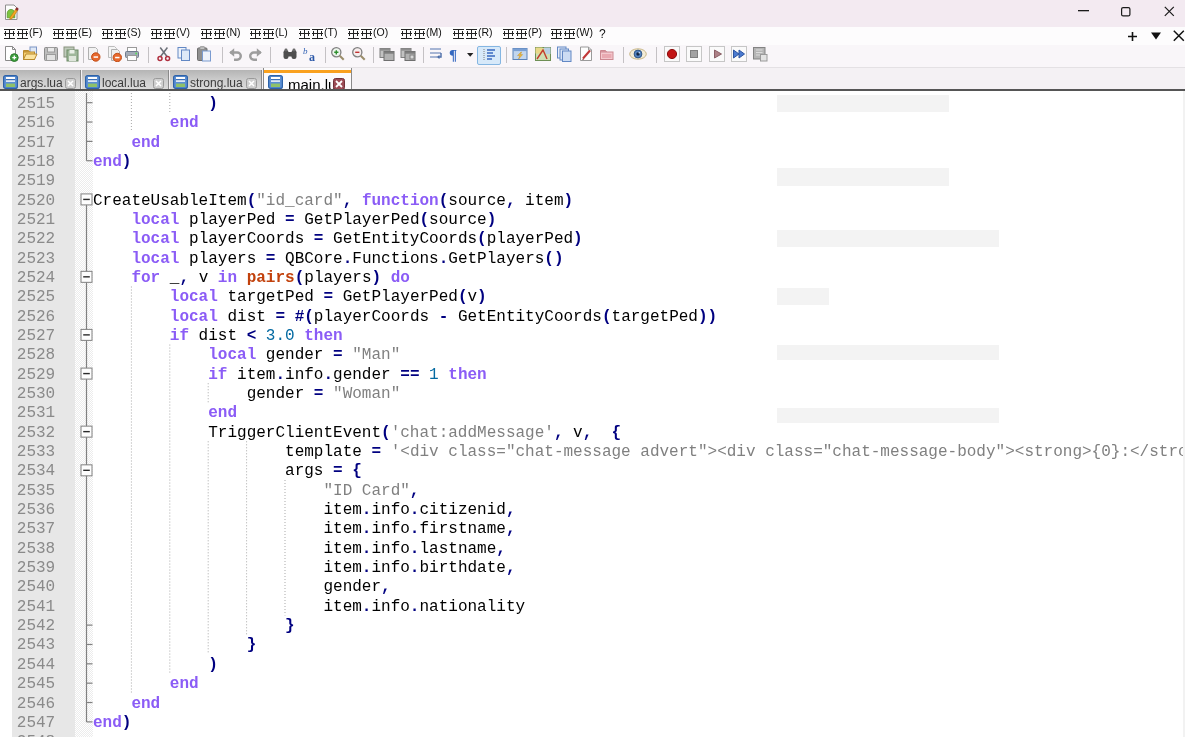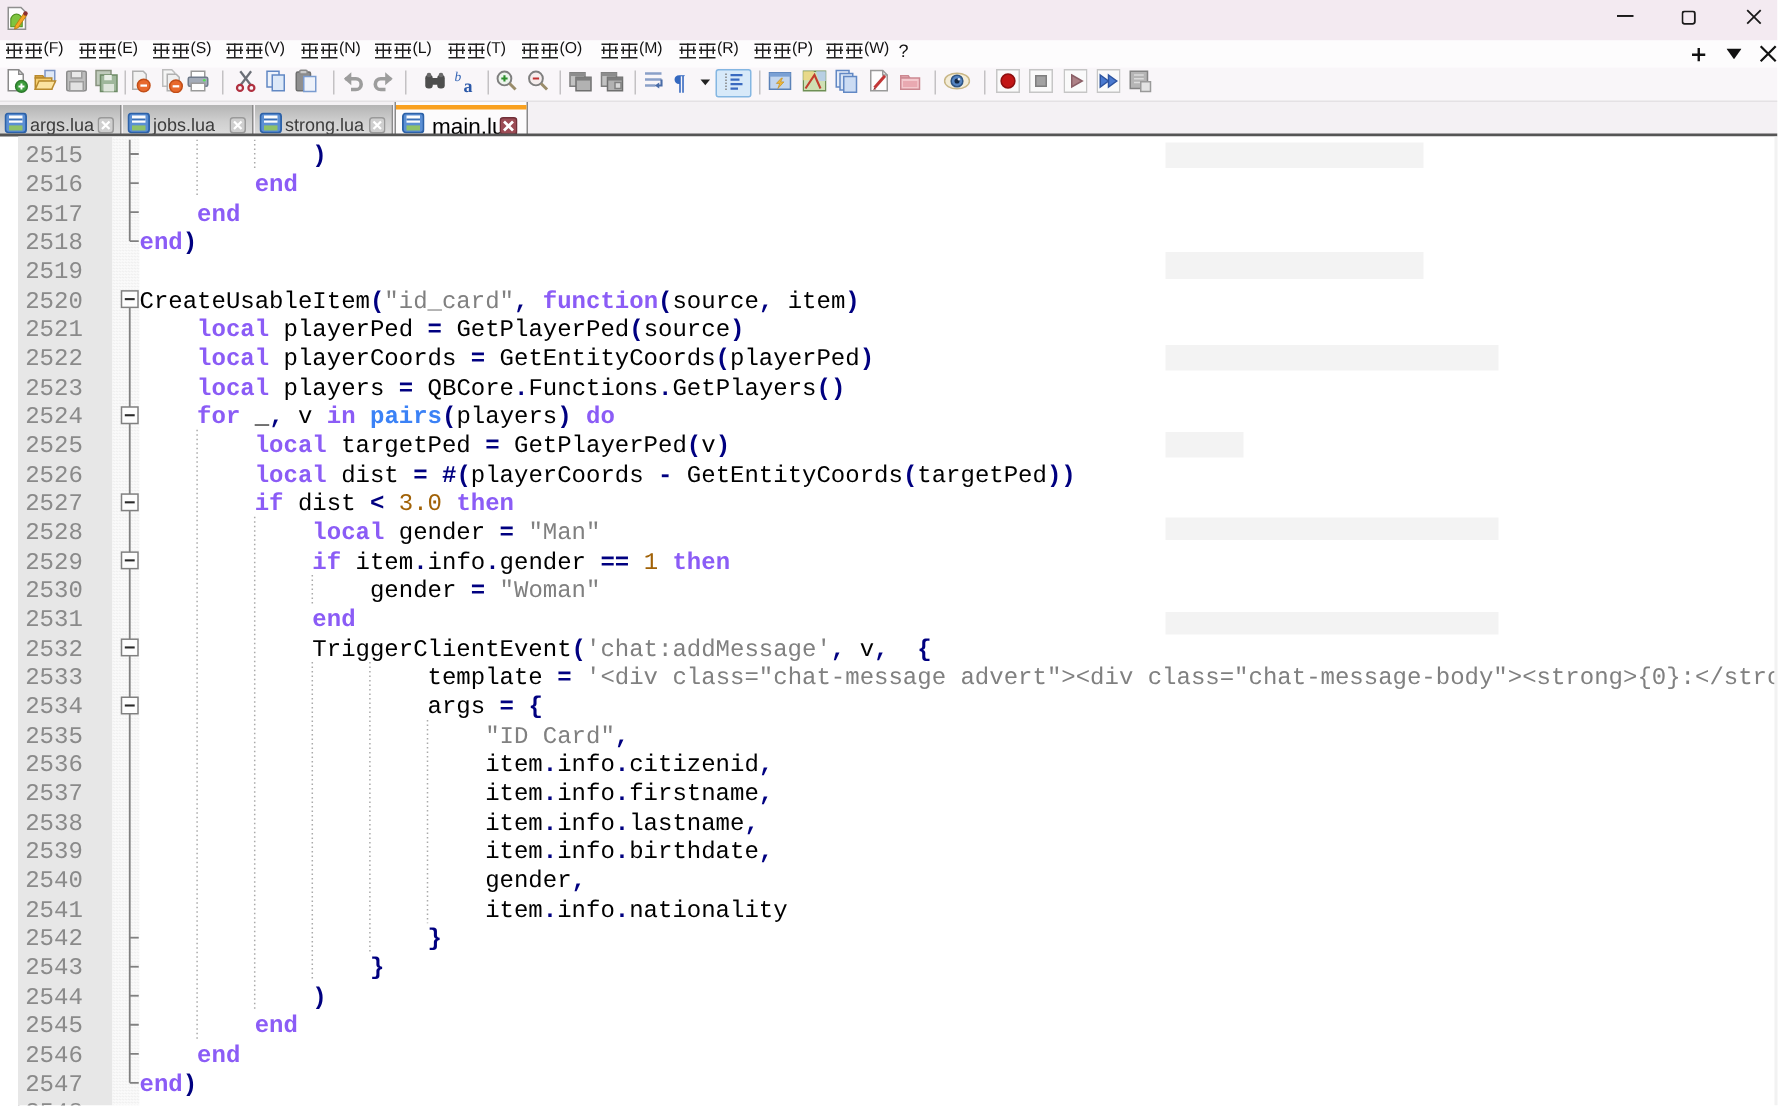--- a/index.html
+++ b/index.html
@@ -33,21 +33,21 @@
 #editor{position:absolute;left:12px;top:91.0px;width:100%;height:646px;background:#fff;overflow:hidden}
 #eborder{position:absolute;left:0;top:0;width:1px;height:100%;background:#7a7a7a}
 #nummargin{position:absolute;left:0;top:0;width:63px;height:100%;background:#e7e7e7}
 #foldmargin{position:absolute;left:63px;top:0;width:18px;height:100%;
  background:conic-gradient(#ececec 25%,#fff 0 50%,#ececec 0 75%,#fff 0) 0 0/2px 2px}
 #nums{position:absolute;left:0;top:3.85px;width:43.2px;text-align:right;
  font:16px/19.35px "Liberation Mono",monospace;color:#8a8a8a;white-space:pre}
 #code{position:absolute;left:81px;top:3.85px;width:1090px;
  font:16px/19.35px "Liberation Mono",monospace;color:#000;white-space:pre;overflow:hidden}
 #code .k{color:#8b5cf6} #code .o{color:#000080} #code .s{color:#808080}
-#code .n{color:#a16207} #code .f{color:#3b82f6}
+#code .n{color:#0369a1} #code .f{color:#c2410c}
 #foldsvg{position:absolute;left:0;top:1.7px}
 .fl{stroke:#808080;stroke-width:1.2;fill:none}
 .fb{fill:#fdfdfd;stroke:#808080}
 .fm{stroke:#2a2a2a;stroke-width:1.4}
 .ig{stroke:#a9a9a9;stroke-width:1;stroke-dasharray:1 2}
 #scroll{position:absolute;right:0;top:0;width:14px;height:100%;background:#f2f2f2}
 #thumb{position:absolute;left:6.5px;top:613px;width:3px;height:15px;background:#4f4f4f;border-radius:1.5px}
 #winbtn svg{position:absolute}
 </style></head><body>
 <div id="titlebar">
@@ -288,21 +288,21 @@
         <path d="M3 3l5 5M8 3l-5 5" stroke="#fff" stroke-width="1.5"></path>
       </svg>
     </div>
 <div class="tab" style="left:82px;width:87px">
       <svg width="15" height="14" viewBox="0 0 15 14" class="fico">
         <rect x=".6" y=".6" width="13.8" height="12.8" rx="2" fill="#5b8fd4" stroke="#2d62a8" stroke-width="1.2"></rect>
         <rect x="3" y="2" width="9" height="4.8" fill="#fdfdfd"></rect>
         <rect x="3" y="4" width="9" height="1.3" fill="#3a70b8"></rect>
         <rect x="3" y="8.6" width="9" height="3.4" fill="#8fc168"></rect>
       </svg>
-      <span>jobs.lua</span>
+      <span>local.lua</span>
       <svg width="11" height="11" viewBox="0 0 11 11" class="xico">
         <rect x=".5" y=".5" width="10" height="10" rx="2" fill="#cfcfcf" stroke="#9a9a9a"></rect>
         <path d="M3 3l5 5M8 3l-5 5" stroke="#fff" stroke-width="1.5"></path>
       </svg>
     </div>
 <div class="tab" style="left:170px;width:92px">
       <svg width="15" height="14" viewBox="0 0 15 14" class="fico">
         <rect x=".6" y=".6" width="13.8" height="12.8" rx="2" fill="#5b8fd4" stroke="#2d62a8" stroke-width="1.2"></rect>
         <rect x="3" y="2" width="9" height="4.8" fill="#fdfdfd"></rect>
         <rect x="3" y="4" width="9" height="1.3" fill="#3a70b8"></rect>

